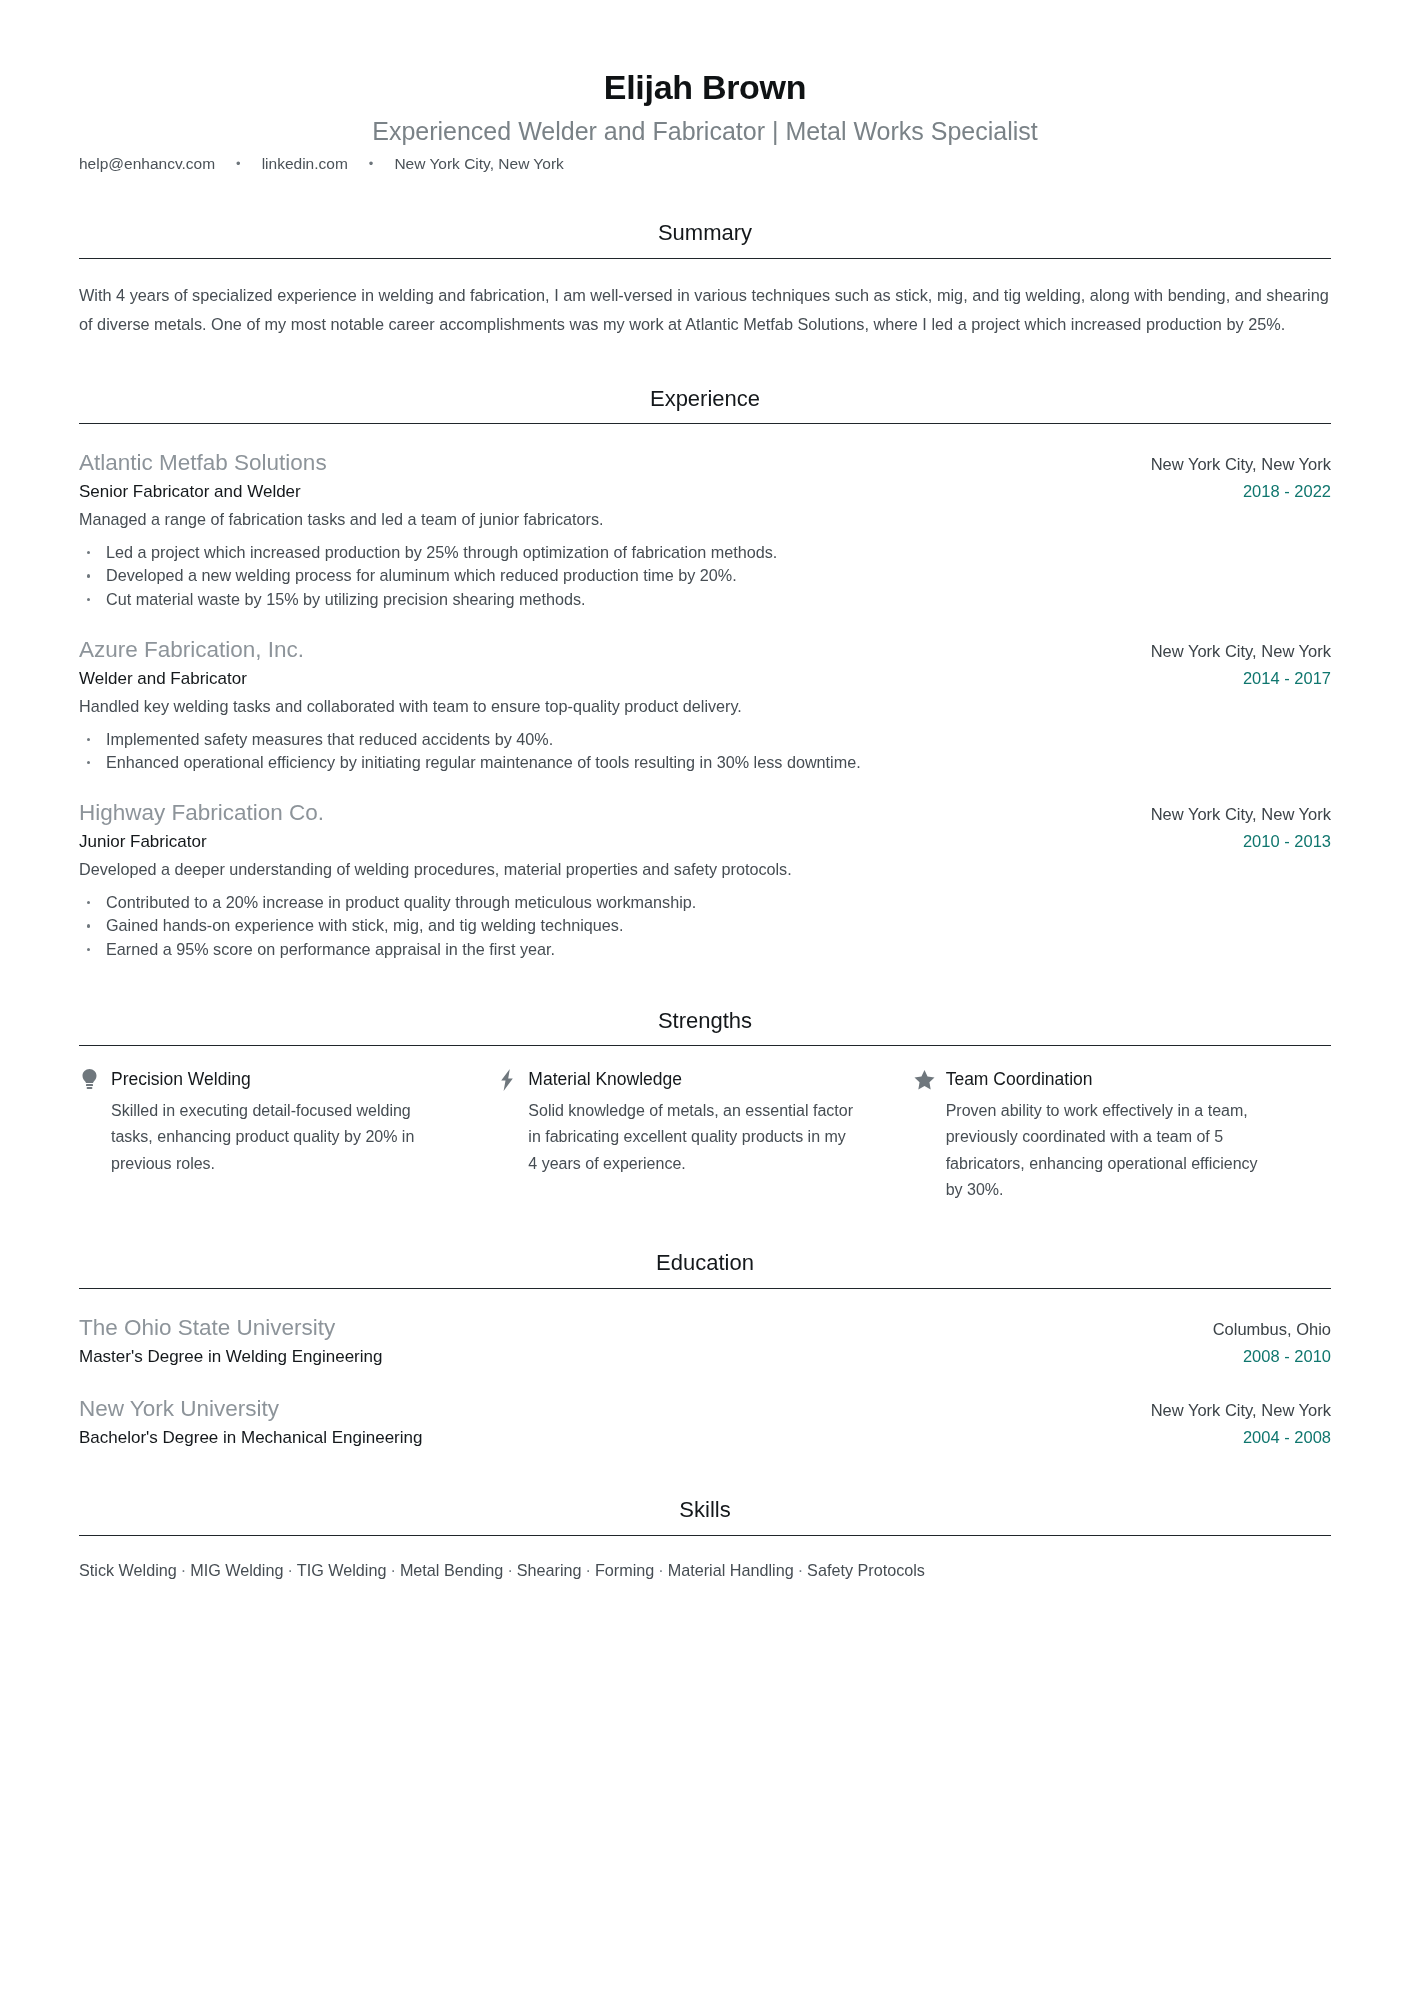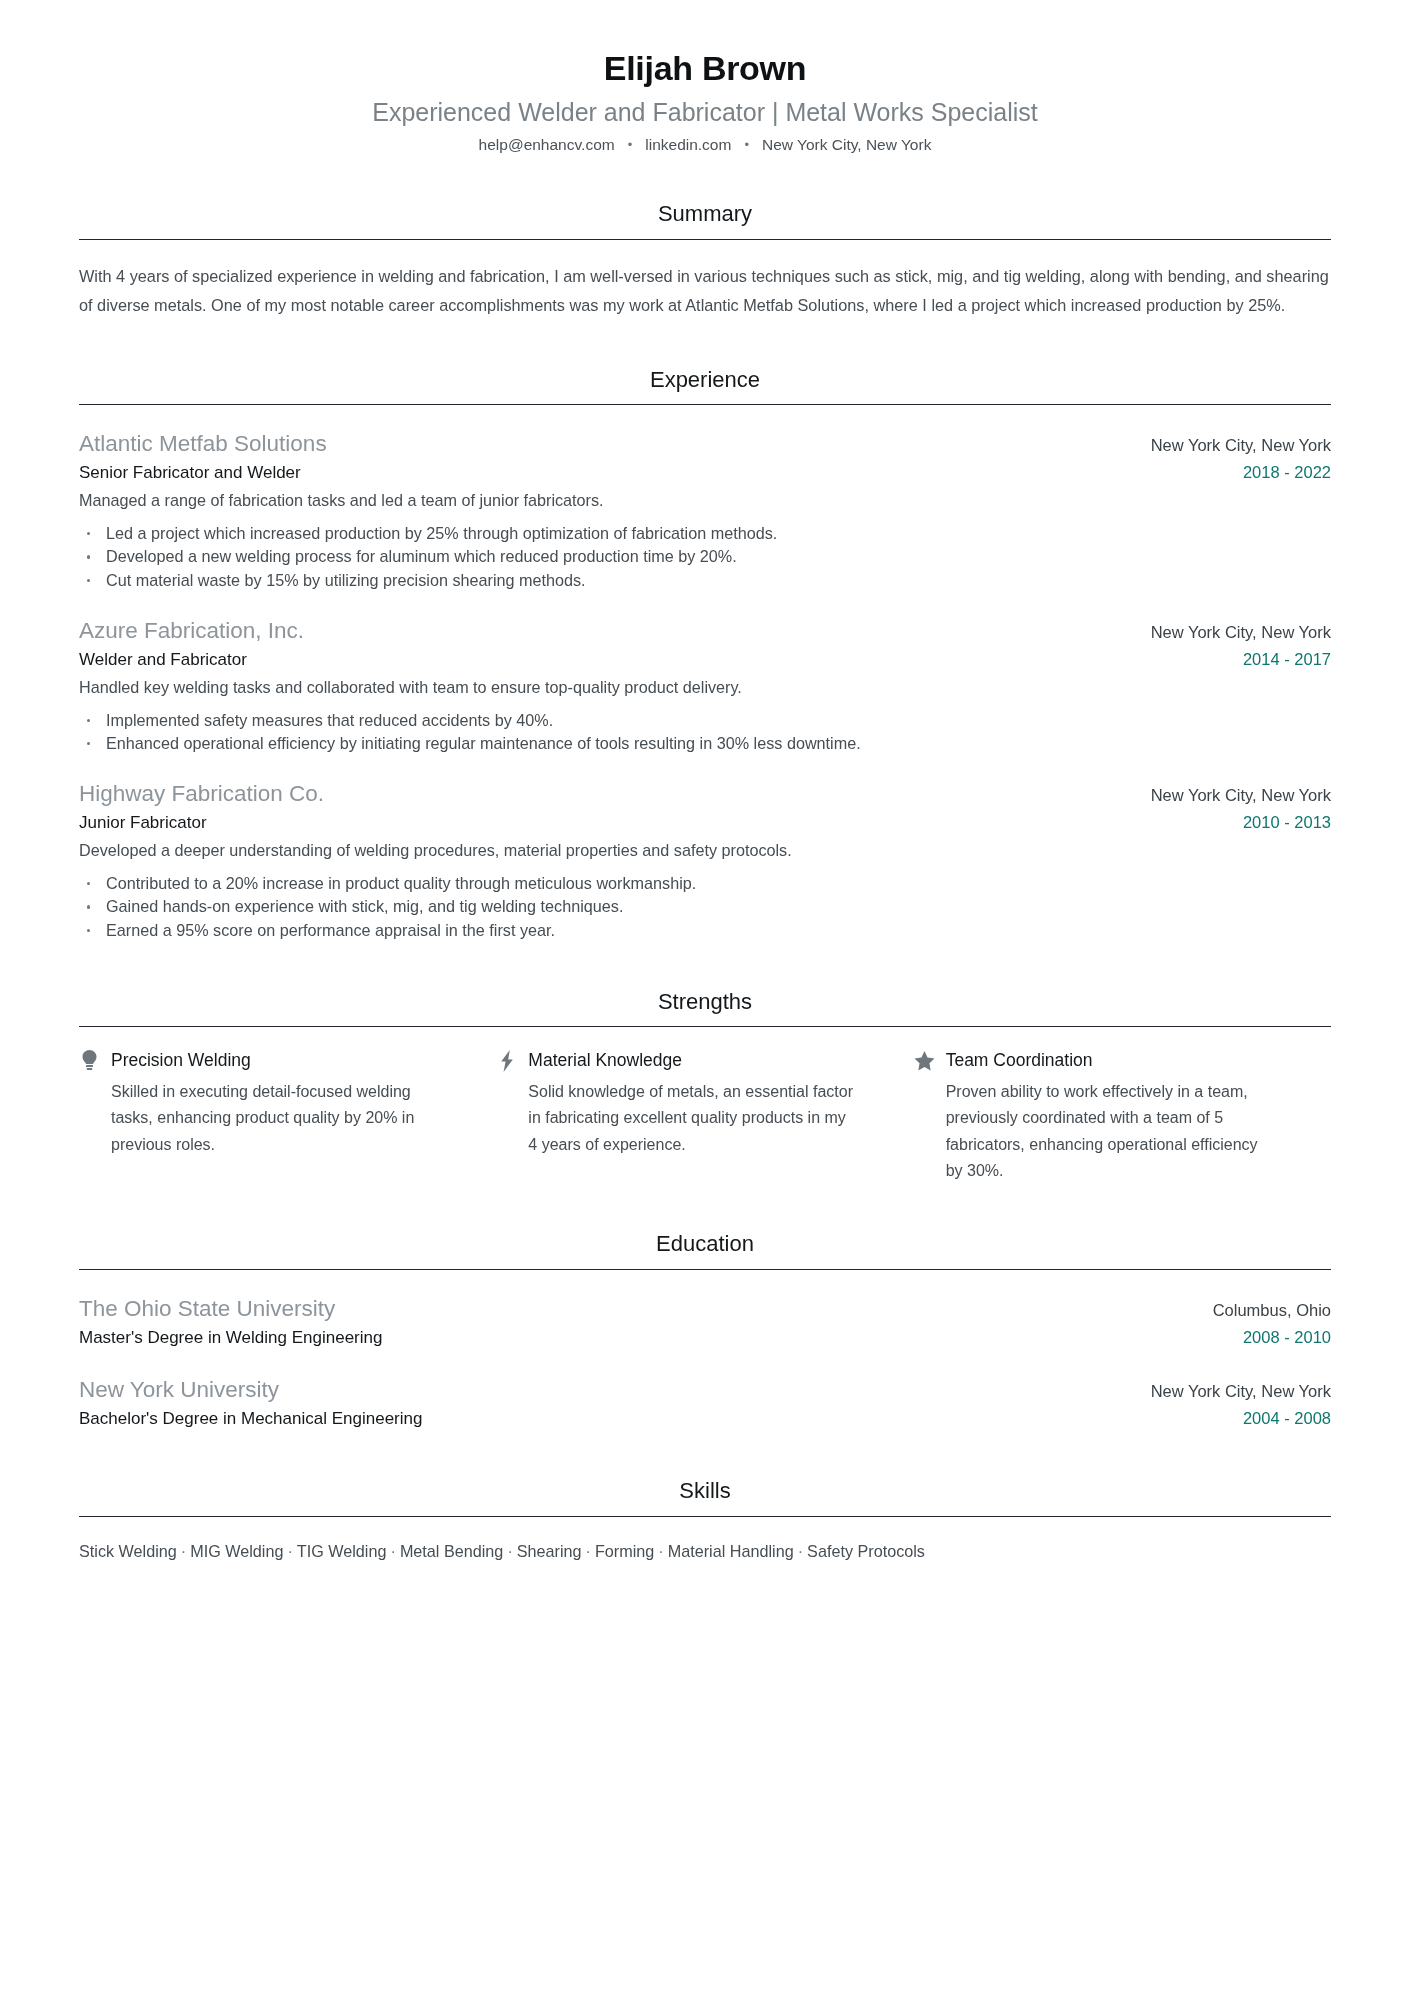--- a/index.html
+++ b/index.html
@@ -11,21 +11,21 @@
     font-family: "Liberation Sans", sans-serif;
     width: 1410px;
     min-height: 1995px;
     color: #31373d;
     -webkit-font-smoothing: antialiased;
   }
   .page {
     width: 1410px;
     min-height: 1995px;
     box-sizing: border-box;
-    padding: 47px 79px 0 79px;
+    padding: 66px 79px 0 79px;
     position: relative;
     background: #ffffff;
   }
 
   
   .header { text-align: center; }
   .full-name {
     font-size: 34px;
     font-weight: bold;
     letter-spacing: -0.3px;
@@ -38,23 +38,22 @@
     font-weight: normal;
     color: #7a8287;
     line-height: 1.35;
     margin: 5px 0 0 0;
   }
   .contact-row {
     margin-top: 7px;
     font-size: 15.5px;
     color: #4a5157;
     display: flex;
-    justify-content: center;
     align-items: center;
-    gap: 0;
+    gap: 8px;
   }
   .contact-item { white-space: nowrap; }
   .contact-sep {
     display: inline-block;
     padding: 0 13px;
     color: #6d757b;
     font-size: 13px;
     line-height: 1;
     transform: translateY(-1px);
   }

